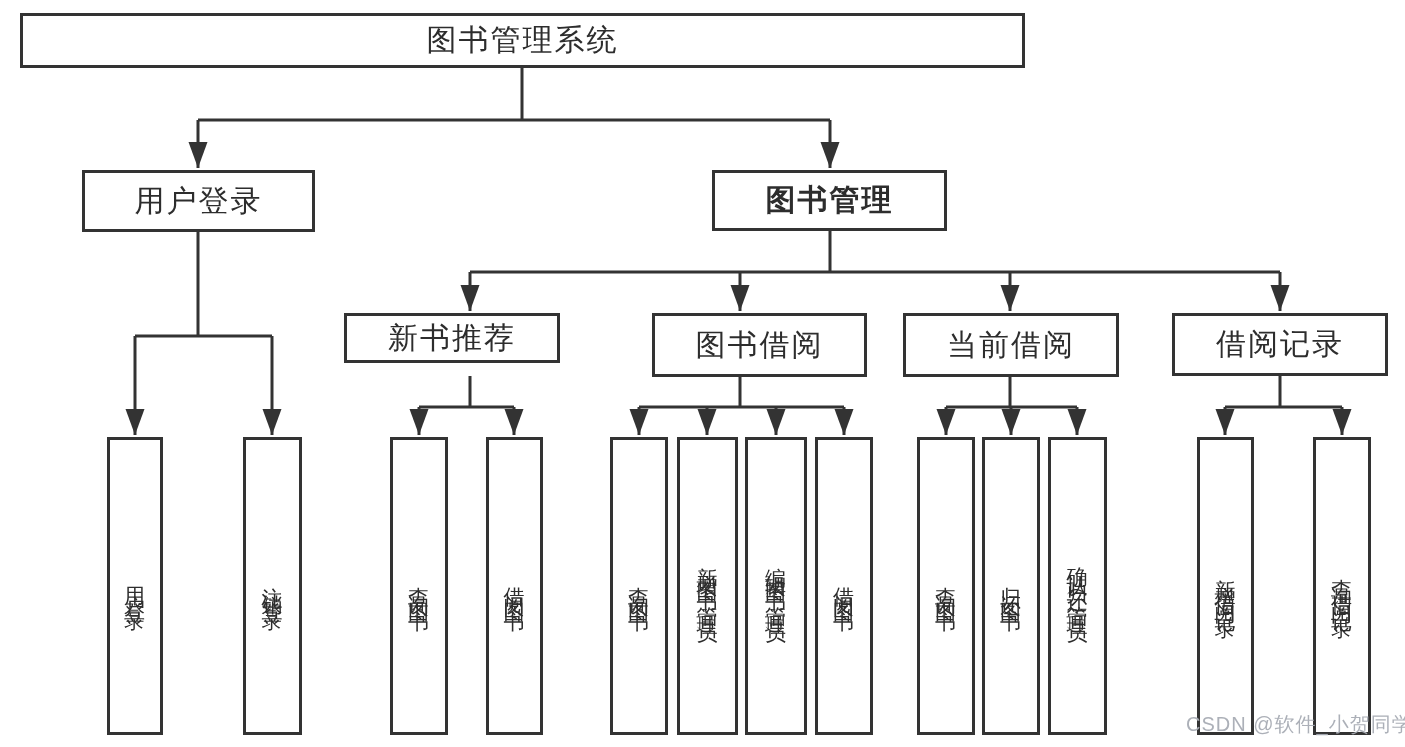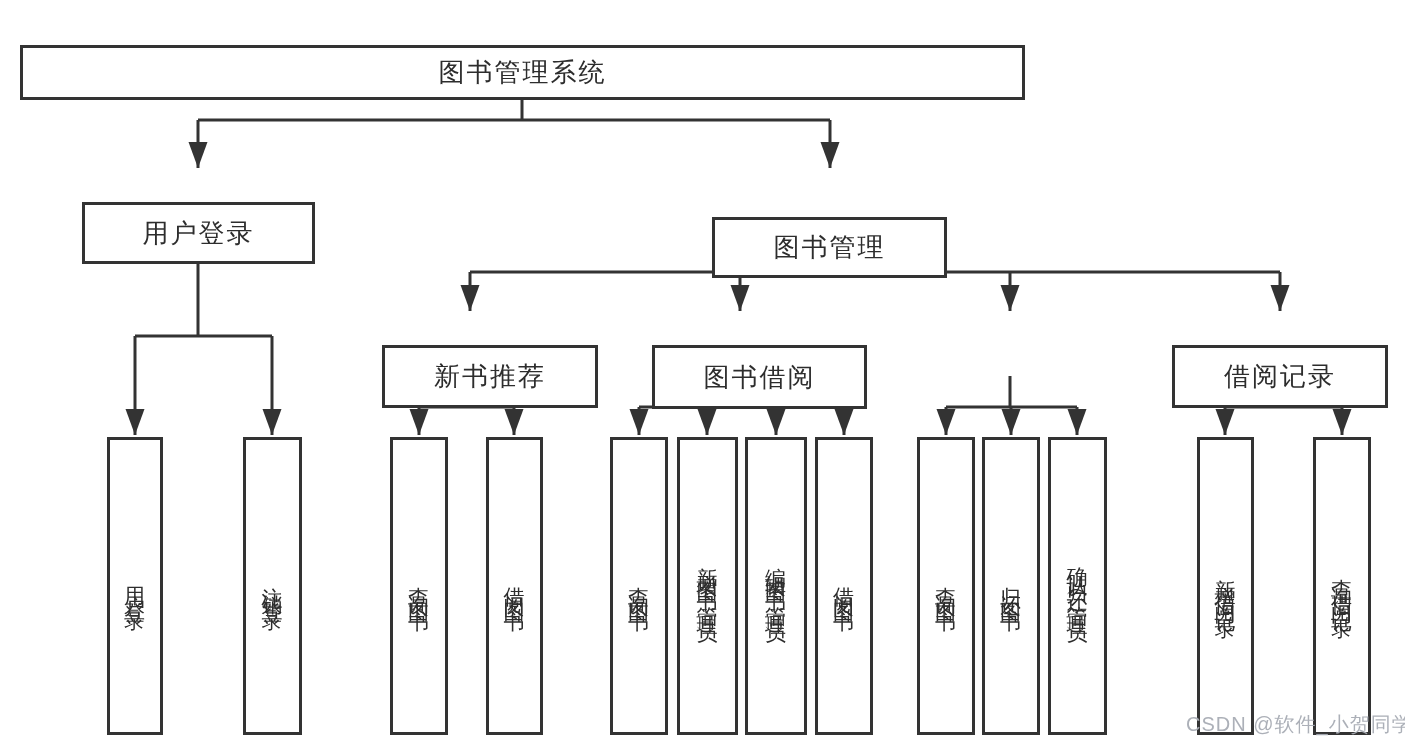--- a/index.html
+++ b/index.html
@@ -26,24 +26,23 @@
     box-sizing: border-box;
     border: 3px solid #333333;
     background: #ffffff;
     display: flex;
     align-items: center;
     justify-content: center;
     color: #2d2d2d;
     z-index: 2;
   }
   .h-node {
-    font-size: 26px;
+    font-size: 30px;
     letter-spacing: 2px;
     white-space: nowrap;
-    margin-top: 32px;
   }
   .v-node span {
     writing-mode: vertical-rl;
     text-orientation: mixed;
     font-size: 21px;
     letter-spacing: 8px;
     line-height: 1;
     white-space: nowrap;
   }
   .watermark {
@@ -122,29 +121,32 @@
     </g>
   </svg>
 
   <div class="node h-node" style="left:20px; top:13px; width:1005px; height:55px;">
     <span>图书管理系统</span>
   </div>
 
   <div class="node h-node" style="left:82px; top:170px; width:233px; height:62px;">
     <span>用户登录</span>
   </div>
-  <div class="node h-node" style="left:712px; top:185px; width:235px; height:61px;">
+  <div class="node h-node" style="left:712px; top:170px; width:235px; height:61px;font-weight:bold;">
     <span>图书管理</span>
   </div>
 
-  <div class="node h-node" style="left:382px; top:313px; width:216px; height:63px;">
+  <div class="node h-node" style="left:344px; top:313px; width:216px; height:50px;">
     <span>新书推荐</span>
   </div>
   <div class="node h-node" style="left:652px; top:313px; width:215px; height:64px;">
     <span>图书借阅</span>
+  </div>
+  <div class="node h-node" style="left:903px; top:313px; width:216px; height:64px;">
+    <span>当前借阅</span>
   </div>
   <div class="node h-node" style="left:1172px; top:313px; width:216px; height:63px;">
     <span>借阅记录</span>
   </div>
 
   <div class="node v-node" style="left:107px; top:437px; width:56px; height:298px;">
     <span>用户登录</span>
   </div>
   <div class="node v-node" style="left:243px; top:437px; width:59px; height:298px;">
     <span>注销登录</span>

